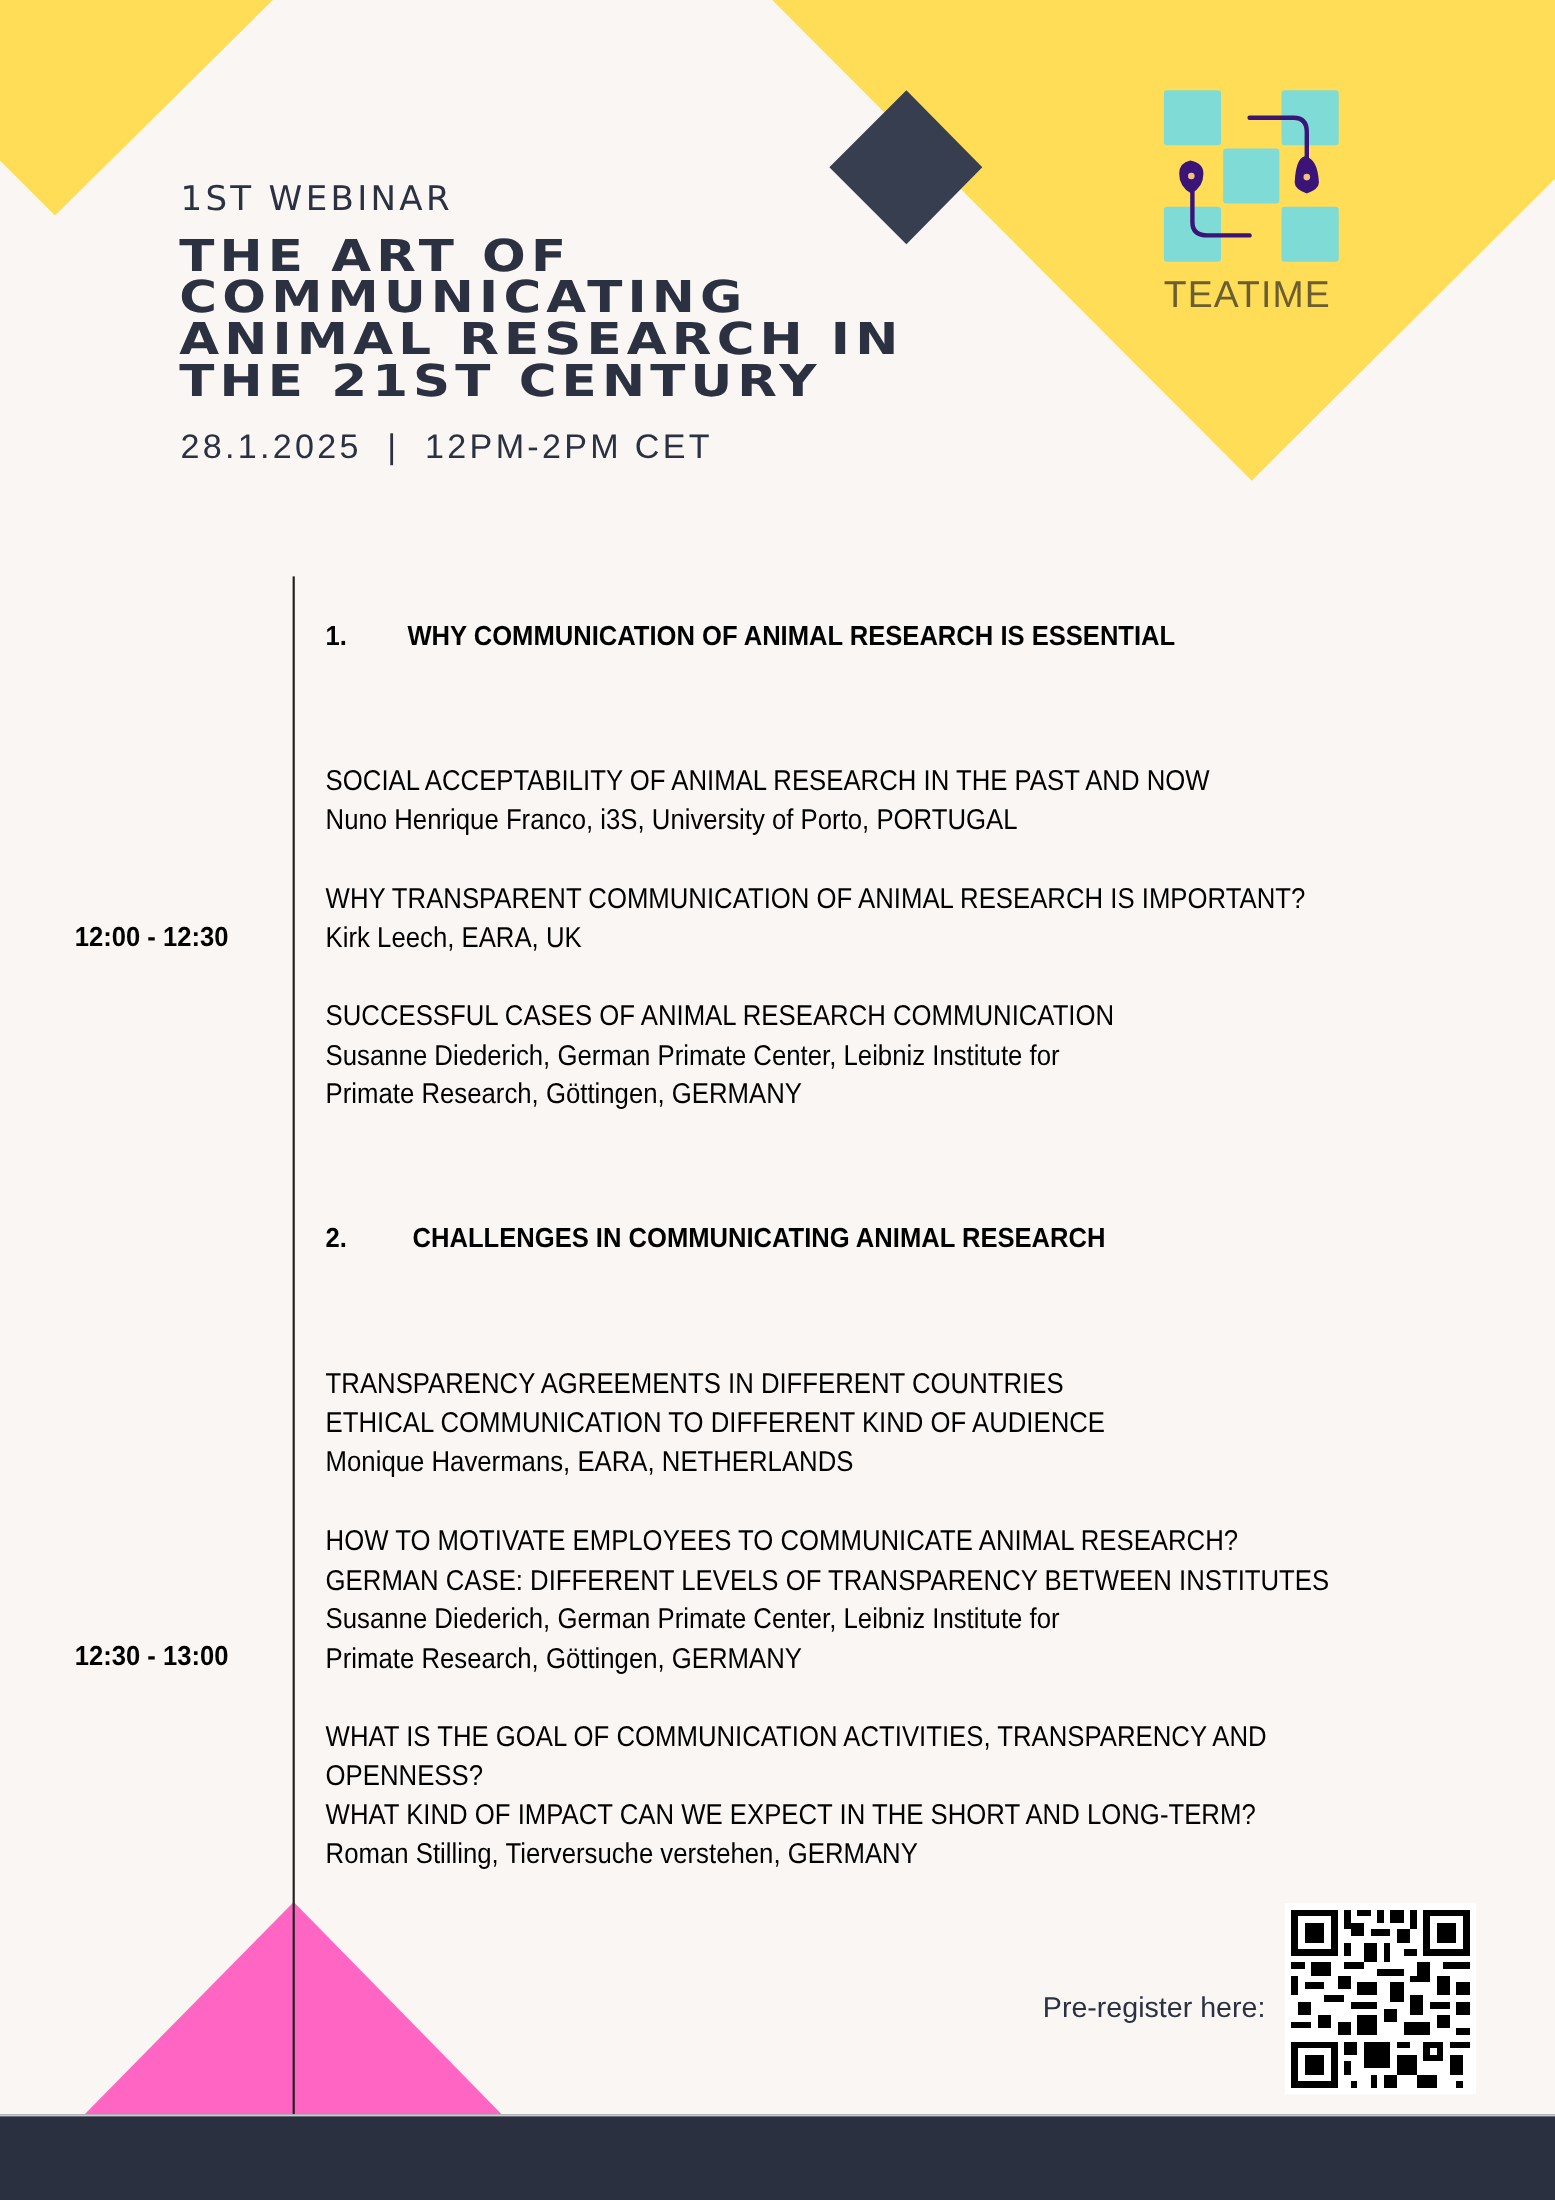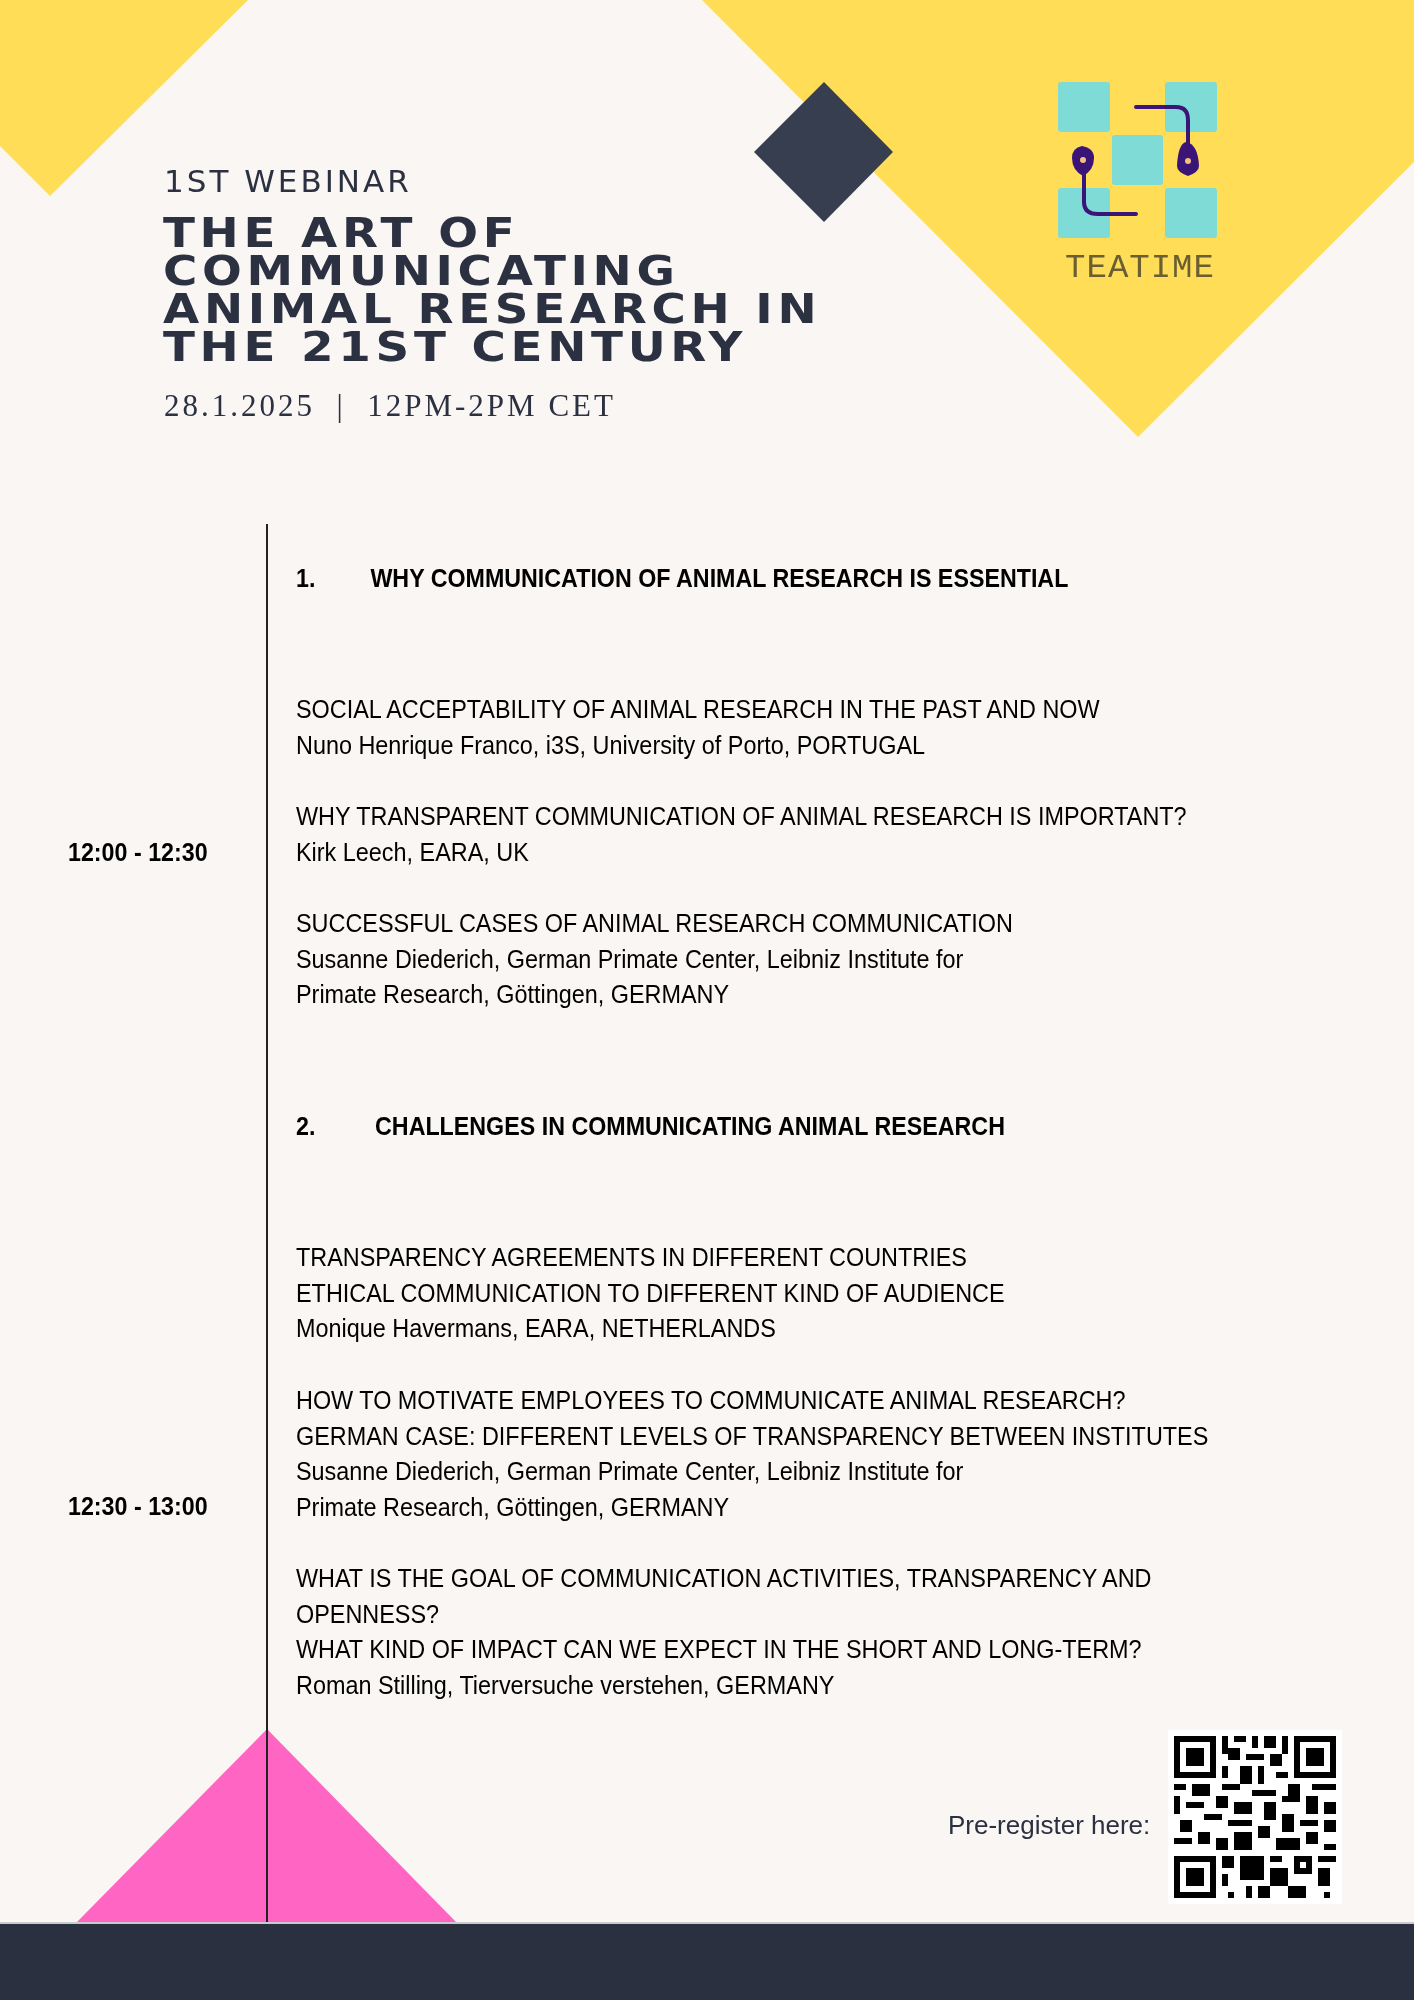--- a/index.html
+++ b/index.html
@@ -2,23 +2,23 @@
 <html><head>
 <meta charset="utf-8">
 <style>
   html, body { margin:0; padding:0; }
   body { width:1414px; height:2000px; position:relative; overflow:hidden; background:#f9f6f3; font-family:"Liberation Sans", sans-serif; color:#000; }
   .abs { position:absolute; }
   svg.bg { position:absolute; left:0; top:0; }
   .kicker { left:164px; top:163px; font-size:31px; letter-spacing:3px; color:#2b3140; font-family:"DejaVu Sans", sans-serif; }
   .title { left:163px; top:214px; font-family:"DejaVu Sans", sans-serif; font-weight:bold; font-size:40px; line-height:38px; letter-spacing:4px; color:#2b3140; transform:scaleX(1.17); transform-origin:left top; white-space:nowrap; }
   .title div { height:38px; }
-  .dateline { left:164px; top:388px; font-size:31px; letter-spacing:3px; color:#2b3140; font-family:Liberation Serif, serif; white-space:pre; }
+  .dateline { left:164px; top:388px; font-size:31px; letter-spacing:3px; color:#2b3140; font-family:Liberation Sans, sans-serif; white-space:pre; }
   .logo { left:1058px; top:80px; width:164px; height:210px; }
-  .logo-text { left:1058px; top:249px; width:164px; text-align:center; font-size:34px; letter-spacing:1px; color:#6b5e33; font-family:Liberation Mono, monospace; font-weight:300; }
+  .logo-text { left:1058px; top:249px; width:164px; font-size:34px; letter-spacing:1px; color:#6b5e33; font-family:Liberation Sans, sans-serif; font-weight:300; }
   .timeline { left:266px; top:524px; width:2px; height:1398px; background:#222; }
   .session-heading { position:absolute; left:296px; font-weight:bold; font-size:25px; white-space:nowrap; font-family:"Liberation Sans", sans-serif; transform:scaleX(0.93); transform-origin:left; }
   .session-heading .num { display:inline-block; width:80px; }
   .entry { position:absolute; left:296px; font-size:26px; line-height:35.5px; white-space:nowrap; transform:scaleX(0.9); transform-origin:left top; }
   .time { position:absolute; left:68px; font-weight:bold; font-size:25px; white-space:nowrap; transform:scaleX(0.93); transform-origin:left; }
   .prereg { left:948px; top:1810px; font-size:26px; color:#2b3140; }
   .qr { left:1168px; top:1730px; width:174px; height:174px; background:#fff; }
   .footer { left:0; top:1922px; width:1414px; height:78px; background:#2b3040; border-top:2px solid #c9c9cf; }
 </style>
 </head>

